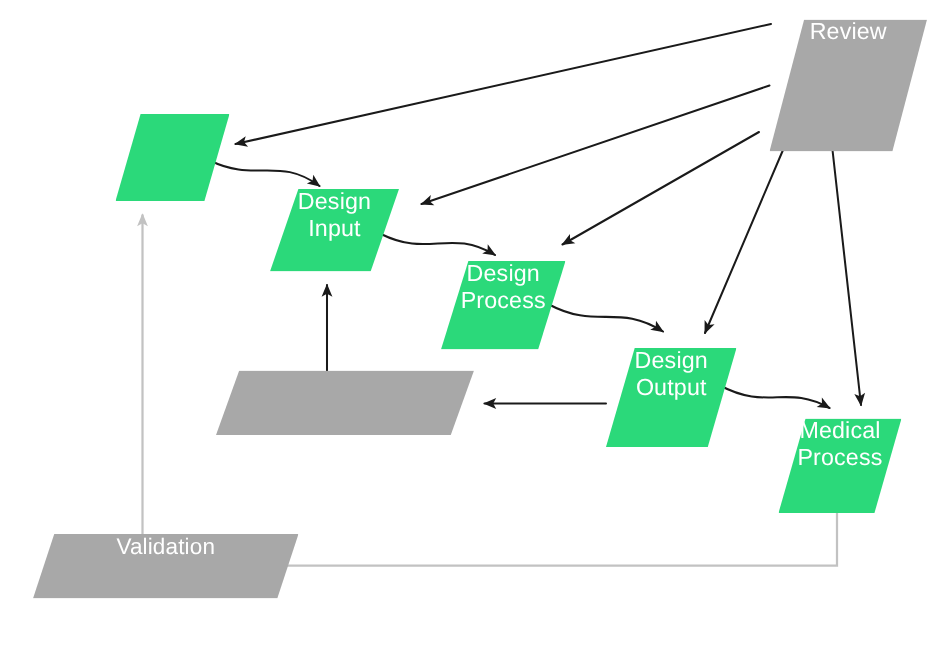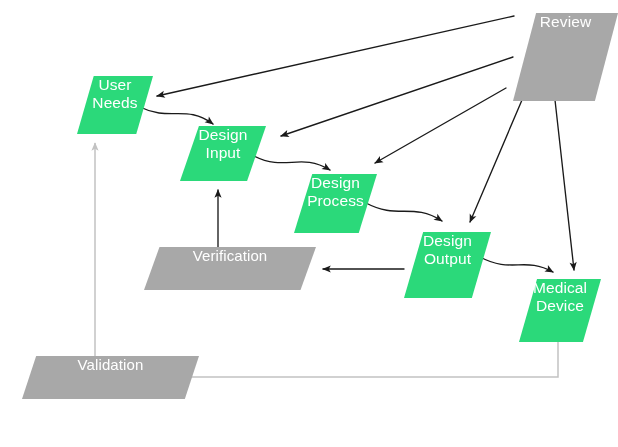--- a/index.html
+++ b/index.html
@@ -101,22 +101,20 @@
     <g fill="none" stroke="#C2C2C2" stroke-width="1.5" stroke-linecap="butt" stroke-linejoin="miter">
 
       <path d="M 558,341 L 558,377 L 180,377" marker-end="url(#ah-light)"></path>
 
       <path d="M 95,356 L 95,143" marker-end="url(#ah-light)"></path>
     </g>
   </svg>
 
   <div class="node f16" style="left:77px; top:76px; width:76px; height:58px;">
     <span class="shape green skew-tall"></span>
-    <span class="label">User
-Needs</span>
   </div>
 
   <div class="node f16" style="left:180px; top:126px; width:86px; height:55px;">
     <span class="shape green skew-tall"></span>
     <span class="label">Design
 Input</span>
   </div>
 
   <div class="node f16" style="left:294px; top:174px; width:83px; height:59px;">
     <span class="shape green skew-tall"></span>
@@ -126,31 +124,30 @@
 
   <div class="node f16" style="left:404px; top:232px; width:87px; height:66px;">
     <span class="shape green skew-tall"></span>
     <span class="label">Design
 Output</span>
   </div>
 
   <div class="node f16" style="left:519px; top:279px; width:82px; height:63px;">
     <span class="shape green skew-tall"></span>
     <span class="label">Medical
-Device</span>
+Process</span>
   </div>
 
   <div class="node f16" style="left:513px; top:13px; width:105px; height:88px;">
     <span class="shape gray skew-tall"></span>
     <span class="label">Review</span>
   </div>
 
   <div class="node f15" style="left:144px; top:247px; width:172px; height:43px;">
     <span class="shape gray skew-wide"></span>
-    <span class="label">Verification</span>
   </div>
 
   <div class="node f15" style="left:22px; top:356px; width:177px; height:43px;">
     <span class="shape gray skew-wide2"></span>
     <span class="label">Validation</span>
   </div>
 
 </div>
 
 </body></html>

